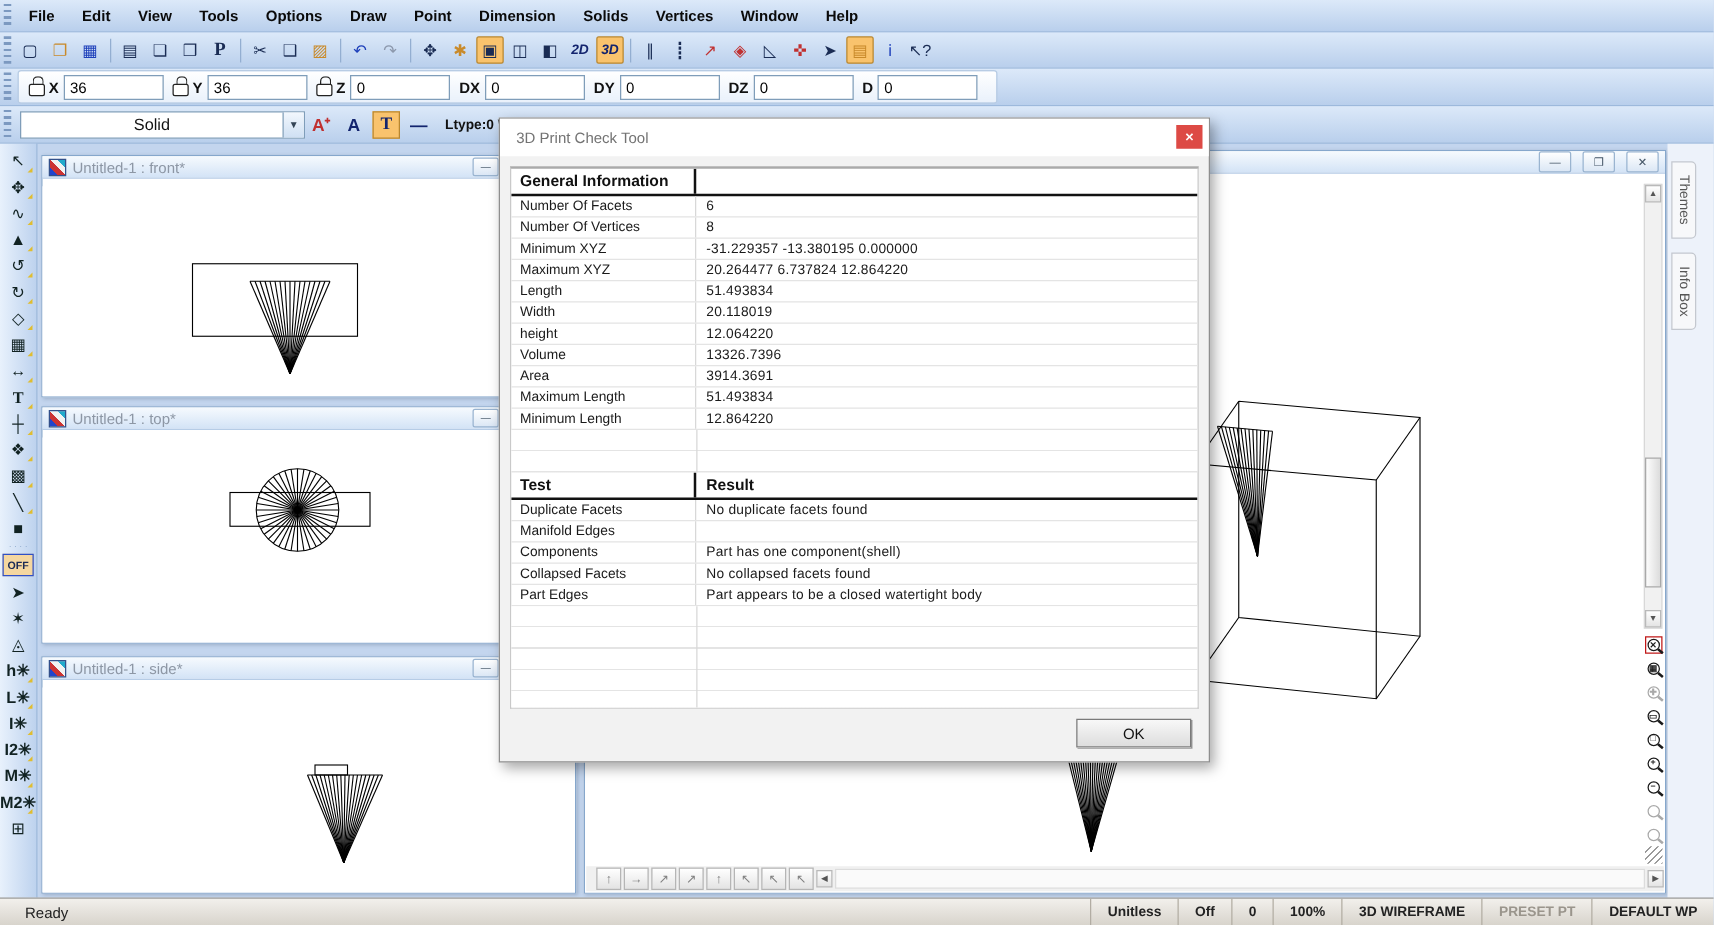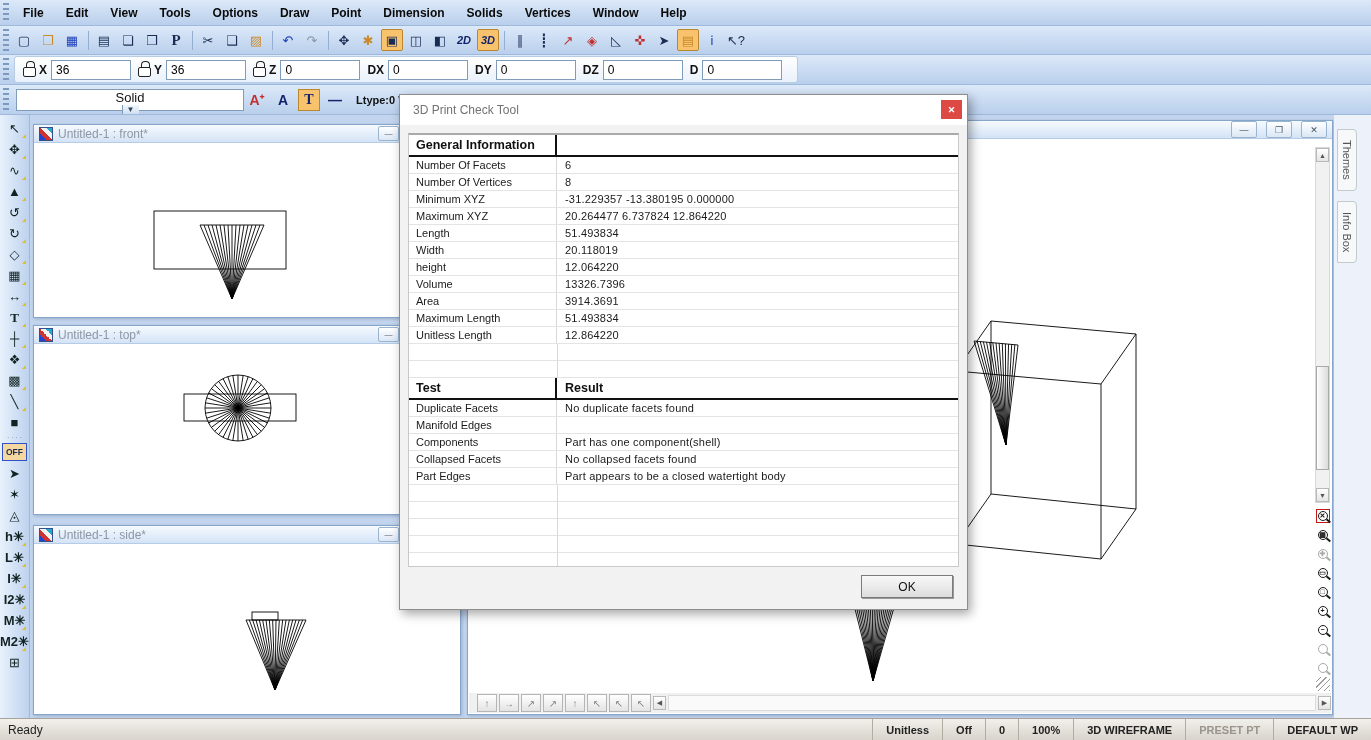--- a/index.html
+++ b/index.html
@@ -21,21 +21,21 @@
 .c-small{font-size:9px;font-weight:700;}
 #coordbar{top:55px;height:30px;}
 #coordpanel{display:flex;align-items:center;background:linear-gradient(#ffffff,#e9f1fb);border:1px solid #b8cce4;border-radius:3px;height:27px;padding:0 8px;margin-left:2px;}
 .cfield{display:flex;align-items:center;margin-right:7px;}
 .clock{width:13px;height:10px;border:1.5px solid #222;border-radius:2px;position:relative;background:#fff;margin-right:3px;margin-top:5px;display:none;}
 .clock::before{content:"";position:absolute;width:7px;height:6px;border:1.5px solid #222;border-bottom:none;border-radius:4px 4px 0 0;top:-7px;left:2px;}
 .cfield.locked .clock{display:block;}
 .clabel{font-size:12px;font-weight:700;margin-right:4px;}
 .cinput{width:80px;height:20px;border:1px solid #7f9db9;font-size:12px;padding:1px 4px;background:#fff;font-family:"Liberation Sans",sans-serif;}
 #stylebar{top:85px;height:30px;}
-.dd{width:228px;height:22px;background:#fff;border:1px solid #7f9db9;display:flex;align-items:center;position:relative;margin-left:4px;flex-direction:column;}
+.dd{width:228px;height:22px;background:#fff;border:1px solid #7f9db9;display:flex;align-items:center;position:relative;margin-left:4px;}
 .dd-value{flex:1;text-align:center;font-size:13px;}
 .dd-btn{width:17px;height:100%;background:linear-gradient(#f2f7fd,#cfe0f3);border-left:1px solid #7f9db9;display:flex;align-items:center;justify-content:center;font-size:8px;color:#345;}
 .sicon{width:22px;height:22px;display:flex;align-items:center;justify-content:center;font-size:14px;font-weight:700;color:#13246e;margin:0 2px;}
 .sicon.hl{background:#f9c36d;border:1px solid #b9872f;}
 .ltype{font-size:11px;font-weight:700;margin-left:8px;color:#111;}
 #lefttb{position:absolute;left:0;top:115px;bottom:22px;width:30px;background:linear-gradient(90deg,#e8f1fc,#bdd2ee);border-right:1px solid #9db9dc;display:flex;flex-direction:column;align-items:center;padding-top:3px;z-index:5;}
 .licon{width:24px;height:21px;display:flex;align-items:center;justify-content:center;font-size:13px;position:relative;color:#122;flex:none;}
 .licon.corner::after{content:"";position:absolute;right:1px;bottom:1px;border-left:4px solid transparent;border-bottom:4px solid #e0bd30;}
 .licon.c-off{background:#f5d7a0;border:1.5px solid #2f50c8;color:#1a2a55;font-size:8.5px;font-weight:800;width:25px;height:18px;margin:2px 0;}
 .licon.sep{height:8px;}
@@ -75,21 +75,21 @@
 .drow{display:flex;height:17px;border-bottom:1px solid #e4e4e4;align-items:stretch;font-size:11px;color:#1a1a1a;}
 .drow .dc1{width:148px;padding-left:7px;border-right:1px solid #d8d8d8;display:flex;align-items:center;}
 .drow .dc2{flex:1;padding-left:8px;display:flex;align-items:center;letter-spacing:.2px;}
 .dfill{position:relative;background:repeating-linear-gradient(#fff 0 16px,#e4e4e4 16px 17px);}
 .dfill::before{content:"";position:absolute;left:148px;top:0;bottom:0;width:1px;background:#d8d8d8;}
 #dlg-ok{position:absolute;right:14px;bottom:11px;width:92px;height:23px;background:linear-gradient(#f8f8f8,#ddd);border:1px solid #7a7a7a;box-shadow:1px 1px 0 #999;font-size:12px;display:flex;align-items:center;justify-content:center;color:#111;}
 #rightmargin{position:absolute;right:0;top:115px;width:37px;bottom:22px;background:#edf2fa;z-index:1;}
 .vtab{writing-mode:vertical-rl;font-size:11px;color:#555;background:#f7f8fa;border:1px solid #c4c8cf;border-radius:0 4px 4px 0;padding:10px 3px;margin:6px 0 0 3px;display:inline-block;}
 #tab-themes{margin-top:14px;}
 #statusbar{position:absolute;left:0;right:0;bottom:0;height:22px;background:linear-gradient(#f2f0ec,#d8d4cc);border-top:1px solid #a9a49a;display:flex;align-items:center;z-index:50;}
-#status-ready{padding-left:8px;flex:1;font-size:12px;color:#222;}
+#status-ready{padding-left:20px;flex:1;font-size:12px;color:#222;}
 .scell{height:100%;display:flex;align-items:center;justify-content:center;border-left:1px solid #b2ada3;padding:0 13px;font-weight:700;font-size:11px;color:#222;white-space:nowrap;}
 .scell.dim{color:#9a958c;}
 </style>
 </head>
 <body>
 
 <div class="bar" id="menubar">
   <span class="grip"></span>
   <div style="display:flex">
 
@@ -540,21 +540,21 @@
           <span class="dc1">Area</span>
           <span class="dc2">3914.3691</span>
         </div>
 
         <div class="drow">
           <span class="dc1">Maximum Length</span>
           <span class="dc2">51.493834</span>
         </div>
 
         <div class="drow">
-          <span class="dc1">Unitless Length</span>
+          <span class="dc1">Minimum Length</span>
           <span class="dc2">12.864220</span>
         </div>
       </div>
     <div class="dfill" style="height:34px"></div>
     <div class="dhead">
       <span class="dc1">Test</span>
       <span class="dc2">Result</span>
     </div>
     <div>
 

